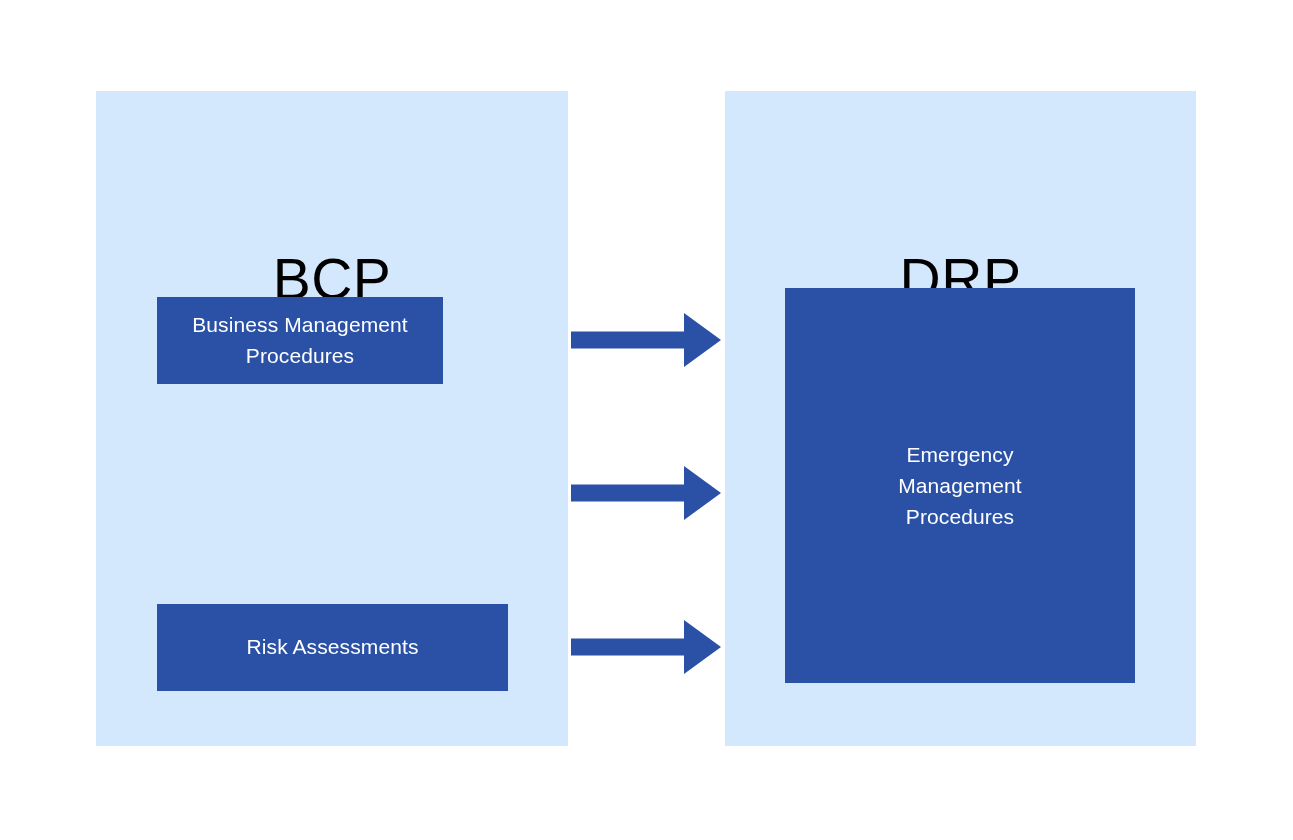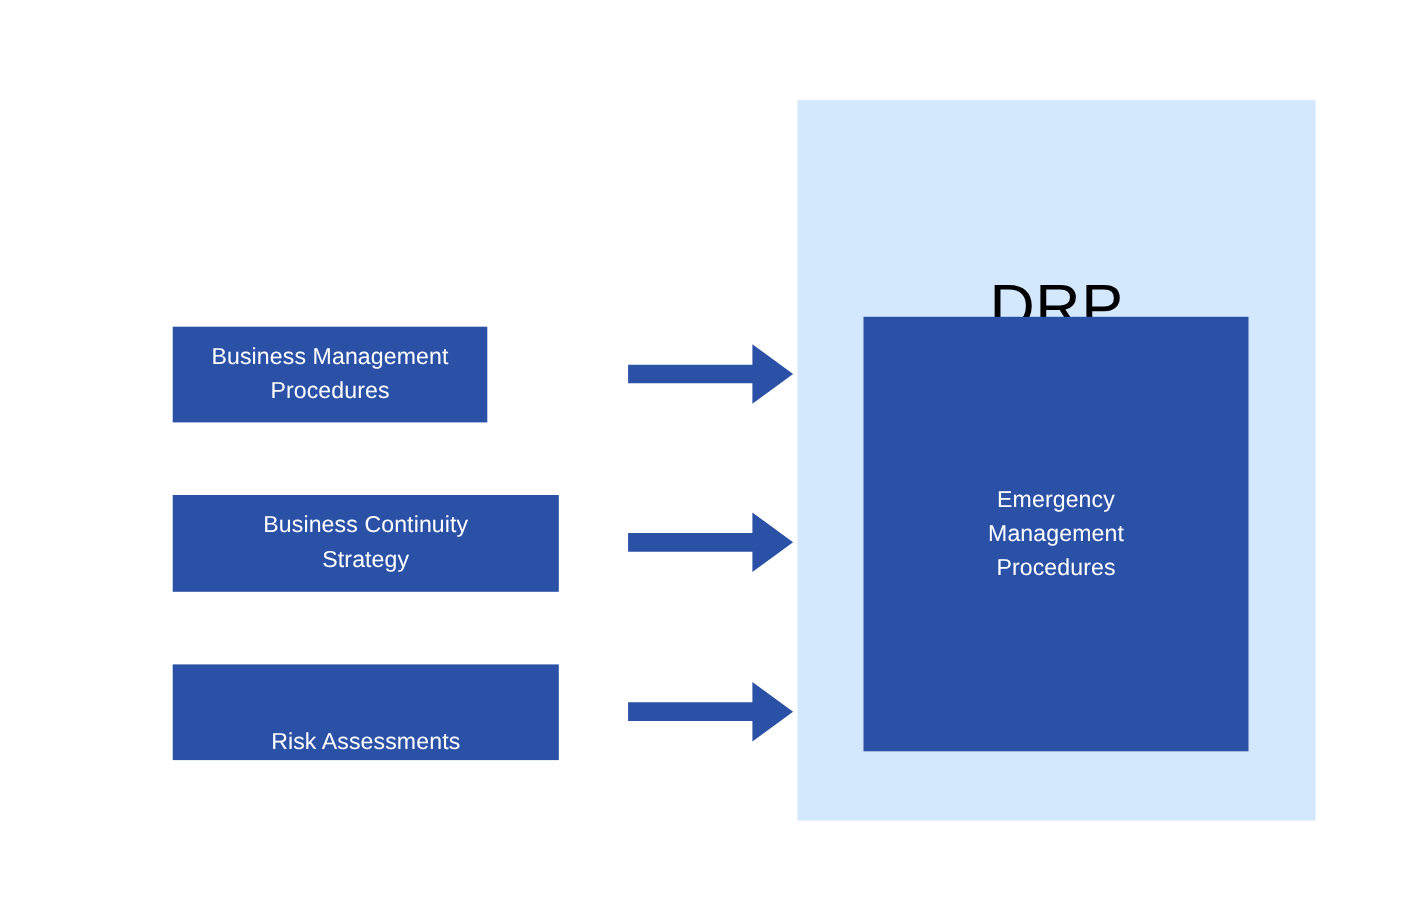--- a/index.html
+++ b/index.html
@@ -69,21 +69,21 @@
     line-height: 1.47;
     font-weight: 400;
     color: #ffffff;
     letter-spacing: 0.1px;
     padding: 0 14px;
     white-space: pre-line;
   }
 
   #box-bmp   { left: 157px; top: 297px; width: 286px; height: 87px; }
   #box-bcs   { left: 157px; top: 450px; width: 351px; height: 88px; }
-  #box-ra    { left: 157px; top: 604px; width: 351px; height: 87px; align-items: flex-end; }
+  #box-ra    { left: 157px; top: 604px; width: 351px; height: 87px; }
   #box-emp   { left: 785px; top: 288px; width: 350px; height: 395px; }
 
   #box-emp .item-label {
     font-size: 21px;
     line-height: 1.48;
   }
 
   
   .arrow {
     position: absolute;
@@ -93,30 +93,29 @@
   }
   #arrow-1 { left: 571px; top: 304px; }
   #arrow-2 { left: 571px; top: 457px; }
   #arrow-3 { left: 571px; top: 611px; }
 </style>
 </head>
 <body>
 
 <div id="canvas">
 
+  <div class="panel" id="panel-bcp">
+    <div class="panel-title">BCP</div>
+  </div>
 
   <div class="item-box" id="box-bmp">
     <span class="item-label">Business Management
 Procedures</span>
   </div>
 
-  <div class="item-box" id="box-bcs">
-    <span class="item-label">Business Continuity
-Strategy</span>
-  </div>
 
   <div class="item-box" id="box-ra">
     <span class="item-label">Risk Assessments</span>
   </div>
 
   <svg class="arrow" id="arrow-1" viewBox="0 0 151 72">
     <path d="M 0,27.5 L 113,27.5 L 113,9 L 150,36 L 113,63 L 113,44.5 L 0,44.5 Z" fill="#2b51a6"></path>
   </svg>
 
   <svg class="arrow" id="arrow-2" viewBox="0 0 151 72">

